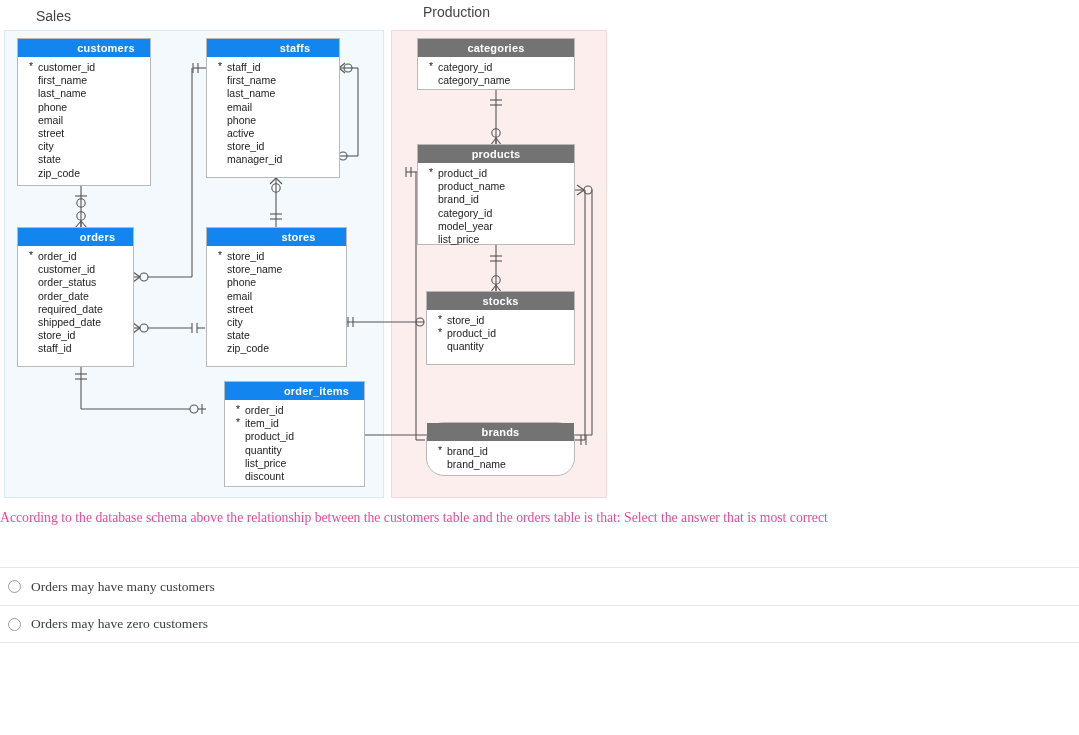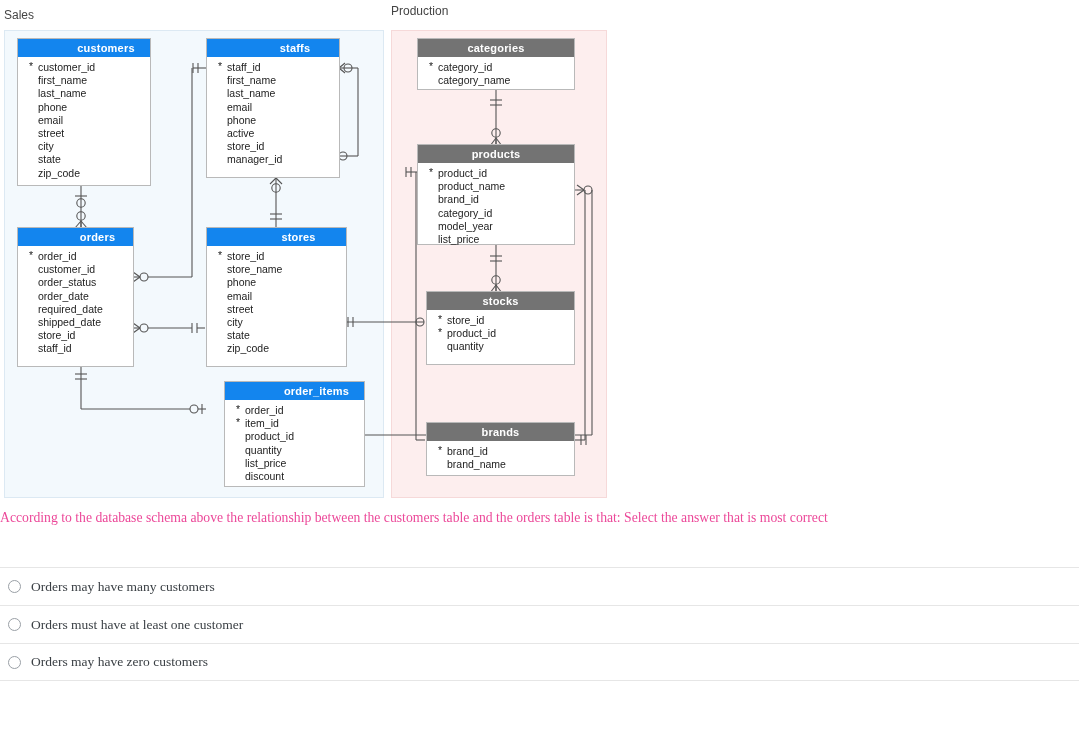--- a/index.html
+++ b/index.html
@@ -9,22 +9,22 @@
     font-family:"Liberation Sans", sans-serif;
     color:#333;
     overflow:hidden;
   }
   .canvas{position:relative;width:1079px;height:735px;}
 
   
   .diagram{position:absolute;left:0;top:0;width:1079px;height:500px;}
 
   .panel-label{
-    position:absolute;font-size:12px;color:#444;
-    font-family:"Liberation Sans", sans-serif;white-space:nowrap;
+    position:absolute;font-size:14px;color:#444;
+    font-family:"Liberation Sans", sans-serif;white-space:nowrap;margin-left:32px;
   }
   .panel{
     position:absolute;box-sizing:border-box;
   }
   .panel.sales{
     left:4px;top:30px;width:380px;height:468px;
     background:#f3f9fd;border:1px solid #dce9f3;
   }
   .panel.production{
     left:391px;top:30px;width:216px;height:468px;
@@ -295,40 +295,36 @@
 
     <div class="tbl red" style="left:426px;top:291px;width:149px;height:74px;">
       <div class="hdr">stocks</div>
       <div class="cols">
         <div class="col"><span class="pk">*</span><span>store_id</span></div>
         <div class="col"><span class="pk">*</span><span>product_id</span></div>
         <div class="col"><span>quantity</span></div>
       </div>
     </div>
 
-    <div class="tbl red" style="left:426px;top:422px;width:149px;height:54px;">
+    <div class="tbl red" style="left:426px;top:422px;width:149px;height:54px;border-radius:18px;">
       <div class="hdr">brands</div>
       <div class="cols">
         <div class="col"><span class="pk">*</span><span>brand_id</span></div>
         <div class="col"><span>brand_name</span></div>
       </div>
     </div>
 
   </div>
 
   <div class="question">According to the database schema above the relationship between the customers table and the orders table is that: Select the answer that is most correct</div>
 
   <div class="options">
     <div class="opt">
       <span class="radio"></span>
       <span class="opt-label">Orders may have many customers</span>
     </div>
     <div class="opt">
       <span class="radio"></span>
-      <span class="opt-label">Orders must have at least one customer</span>
-    </div>
-    <div class="opt">
-      <span class="radio"></span>
       <span class="opt-label">Orders may have zero customers</span>
     </div>
   </div>
 
 </div>
 
 </body></html>

